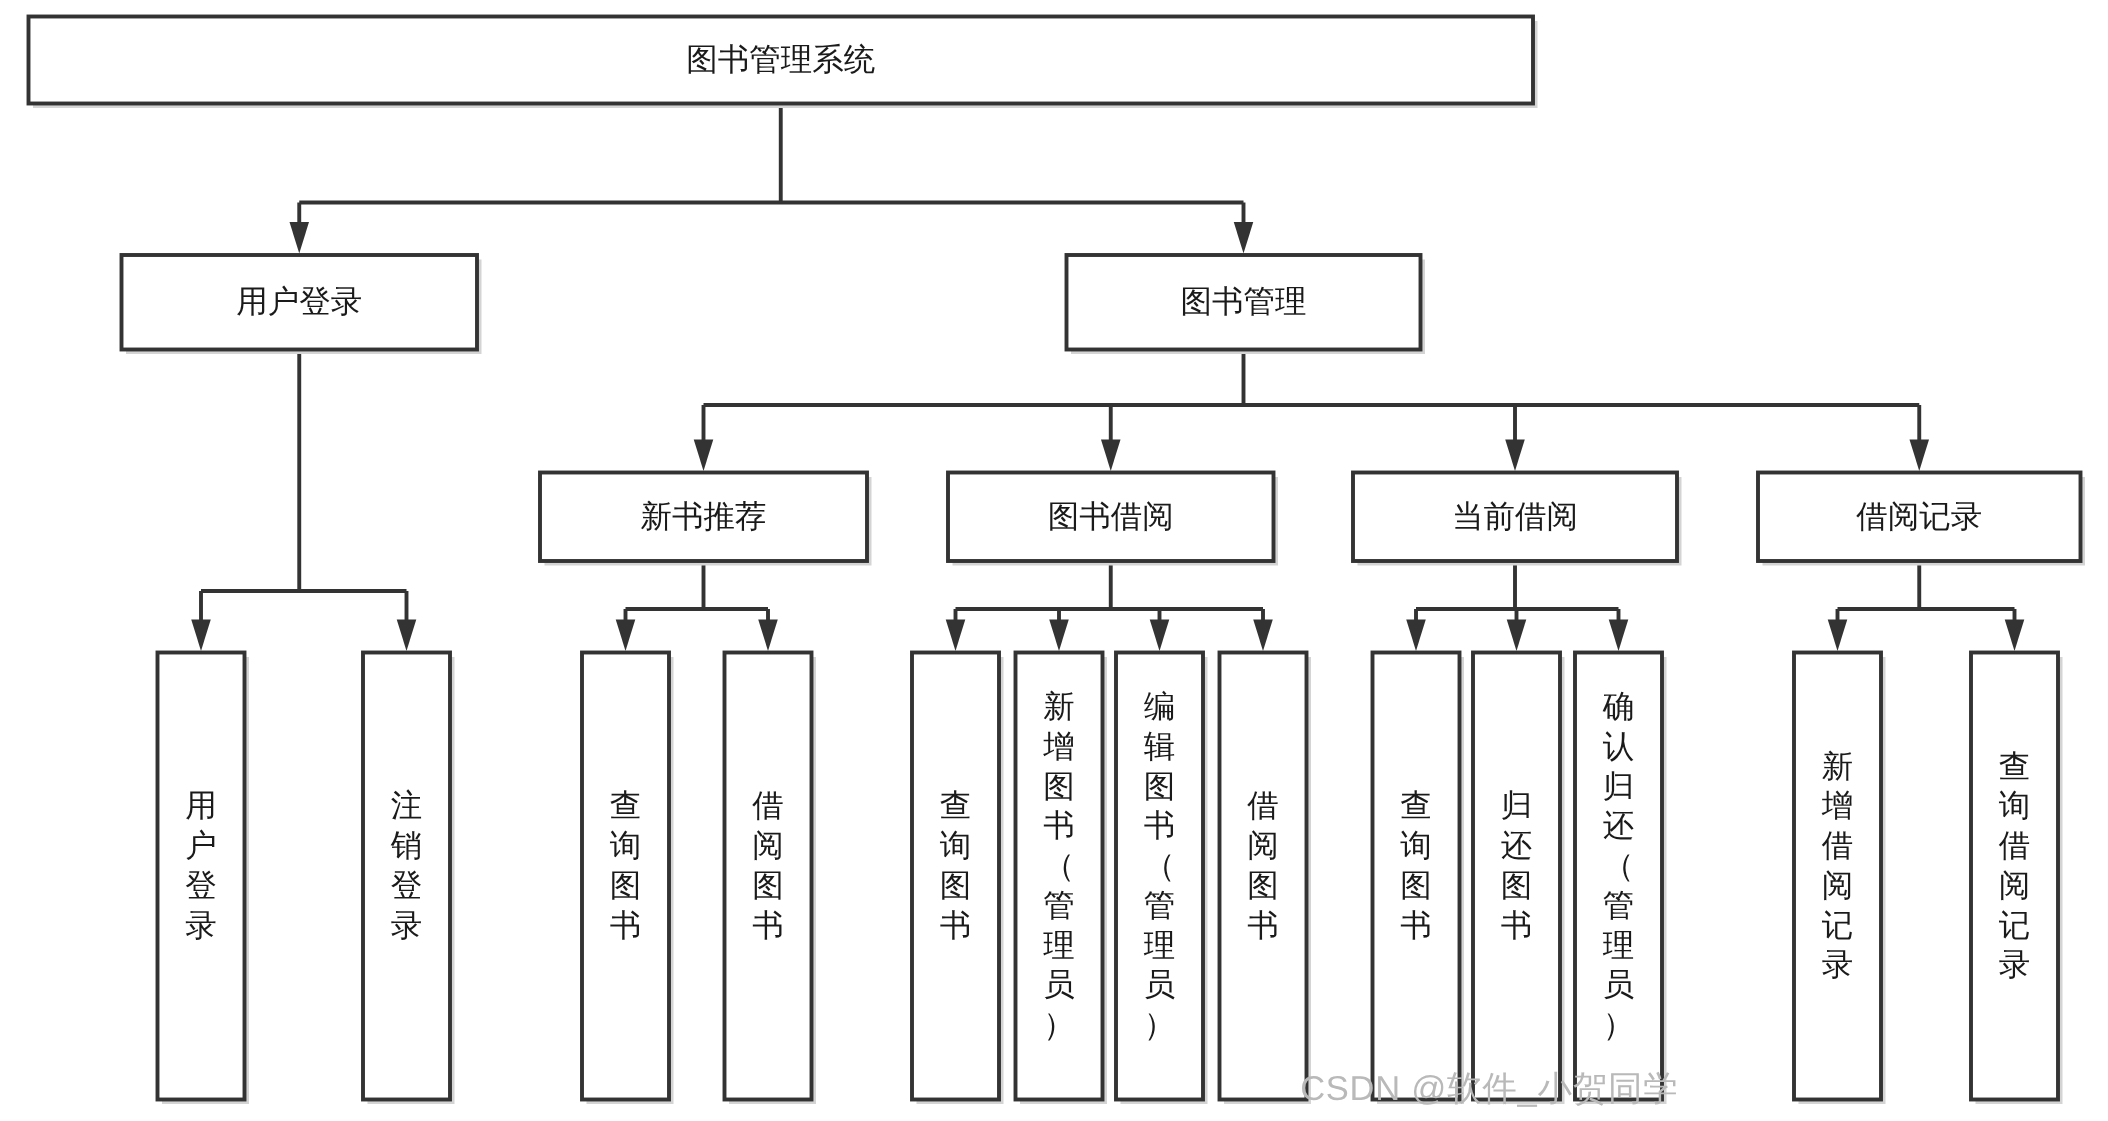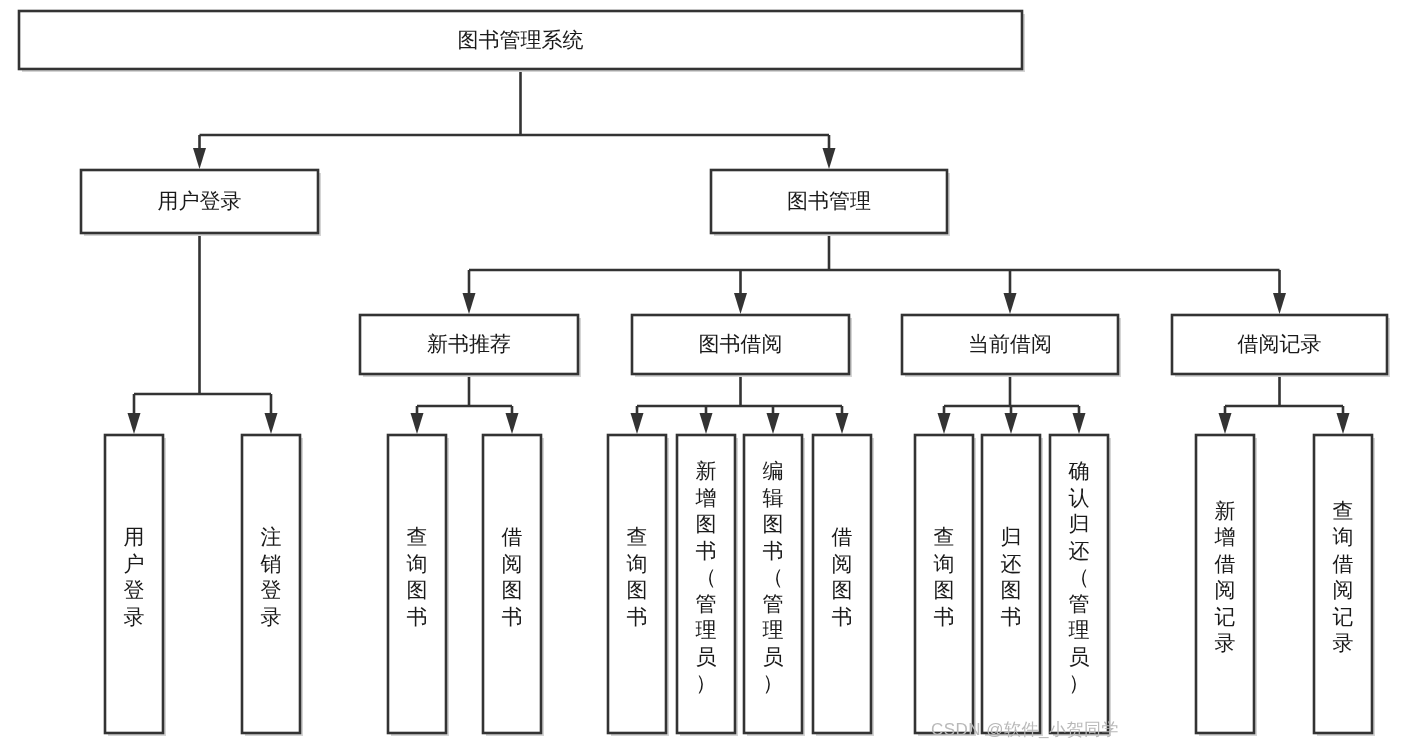--- a/index.html
+++ b/index.html
@@ -59,21 +59,21 @@
     font-size: 21px;
     fill: #1a1a1a;
     text-anchor: middle;
     white-space: pre;
   }
   .watermark {
     position: absolute;
     right: 10px;
     bottom: 6px;
     font-family: "Liberation Sans", "DejaVu Sans", sans-serif;
-    font-size: 17px;
+    font-size: 23px;
     color: #b9b9b9;
     letter-spacing: 0.5px;
     user-select: none;
     pointer-events: none;
     white-space: pre;
   }
 </style>
 </head>
 <body>
 

